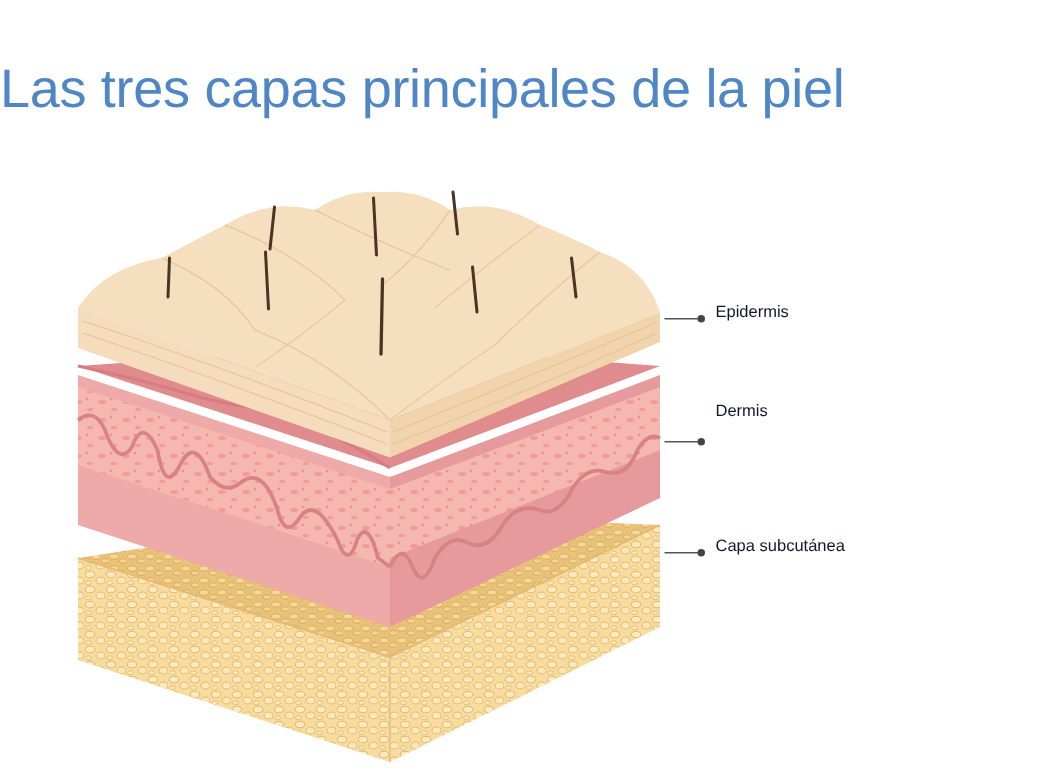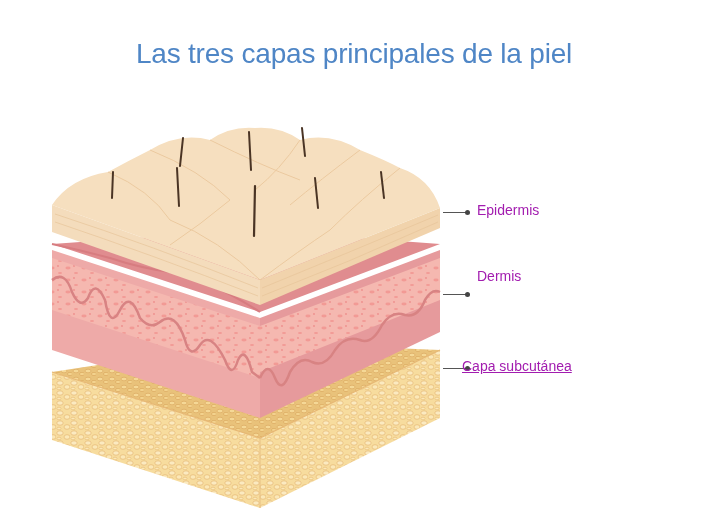--- a/index.html
+++ b/index.html
@@ -1,19 +1,19 @@
 <!DOCTYPE html>
 <html><head>
 <meta charset="utf-8">
 <style>
   html, body { margin: 0; padding: 0; background: #ffffff; }
   body { width: 708px; height: 522px; position: relative; overflow: hidden; font-family: "Liberation Sans", sans-serif; }
-  .title { position: absolute; left: 0; top: 38px; width: 708px; text-align: center; font-size: 28px; color: #4f86c6; letter-spacing: -0.2px; font-weight: normal; }
+  .title { position: absolute; left: 0; top: 38px; width: 708px; text-align: left; font-size: 36px; color: #4f86c6; letter-spacing: -0.2px; font-weight: normal; }
   .diagram { position: absolute; left: 0; top: 0; width: 708px; height: 522px; }
-  .label { position: absolute; font-size: 14px; color: #a21caf; white-space: nowrap; }
+  .label { position: absolute; font-size: 11px; color: #0f172a; white-space: nowrap; }
   .leader { position: absolute; height: 1px; background: #555; }
   .dot { position: absolute; width: 5px; height: 5px; border-radius: 50%; background: #444; }
 </style>
 </head>
 <body>
 
 <div class="title">Las tres capas principales de la piel</div>
 
 <svg class="diagram" viewBox="0 0 708 522" xmlns="http://www.w3.org/2000/svg">
   <defs>
@@ -92,13 +92,13 @@
 <div class="leader" style="left:443px; top:212px; width:24px;"></div>
 <div class="dot" style="left:465px; top:210px;"></div>
 <div class="label" style="left:477px; top:202px;">Epidermis</div>
 
 <div class="leader" style="left:443px; top:294px; width:24px;"></div>
 <div class="dot" style="left:465px; top:292px;"></div>
 <div class="label" style="left:477px; top:268px;">Dermis</div>
 
 <div class="leader" style="left:443px; top:368px; width:24px;"></div>
 <div class="dot" style="left:465px; top:366px;"></div>
-<div class="label" style="left:462px; top:358px;text-decoration:underline;">Capa subcutánea</div>
+<div class="label" style="left:477px; top:358px;">Capa subcutánea</div>
 
 </body></html>

